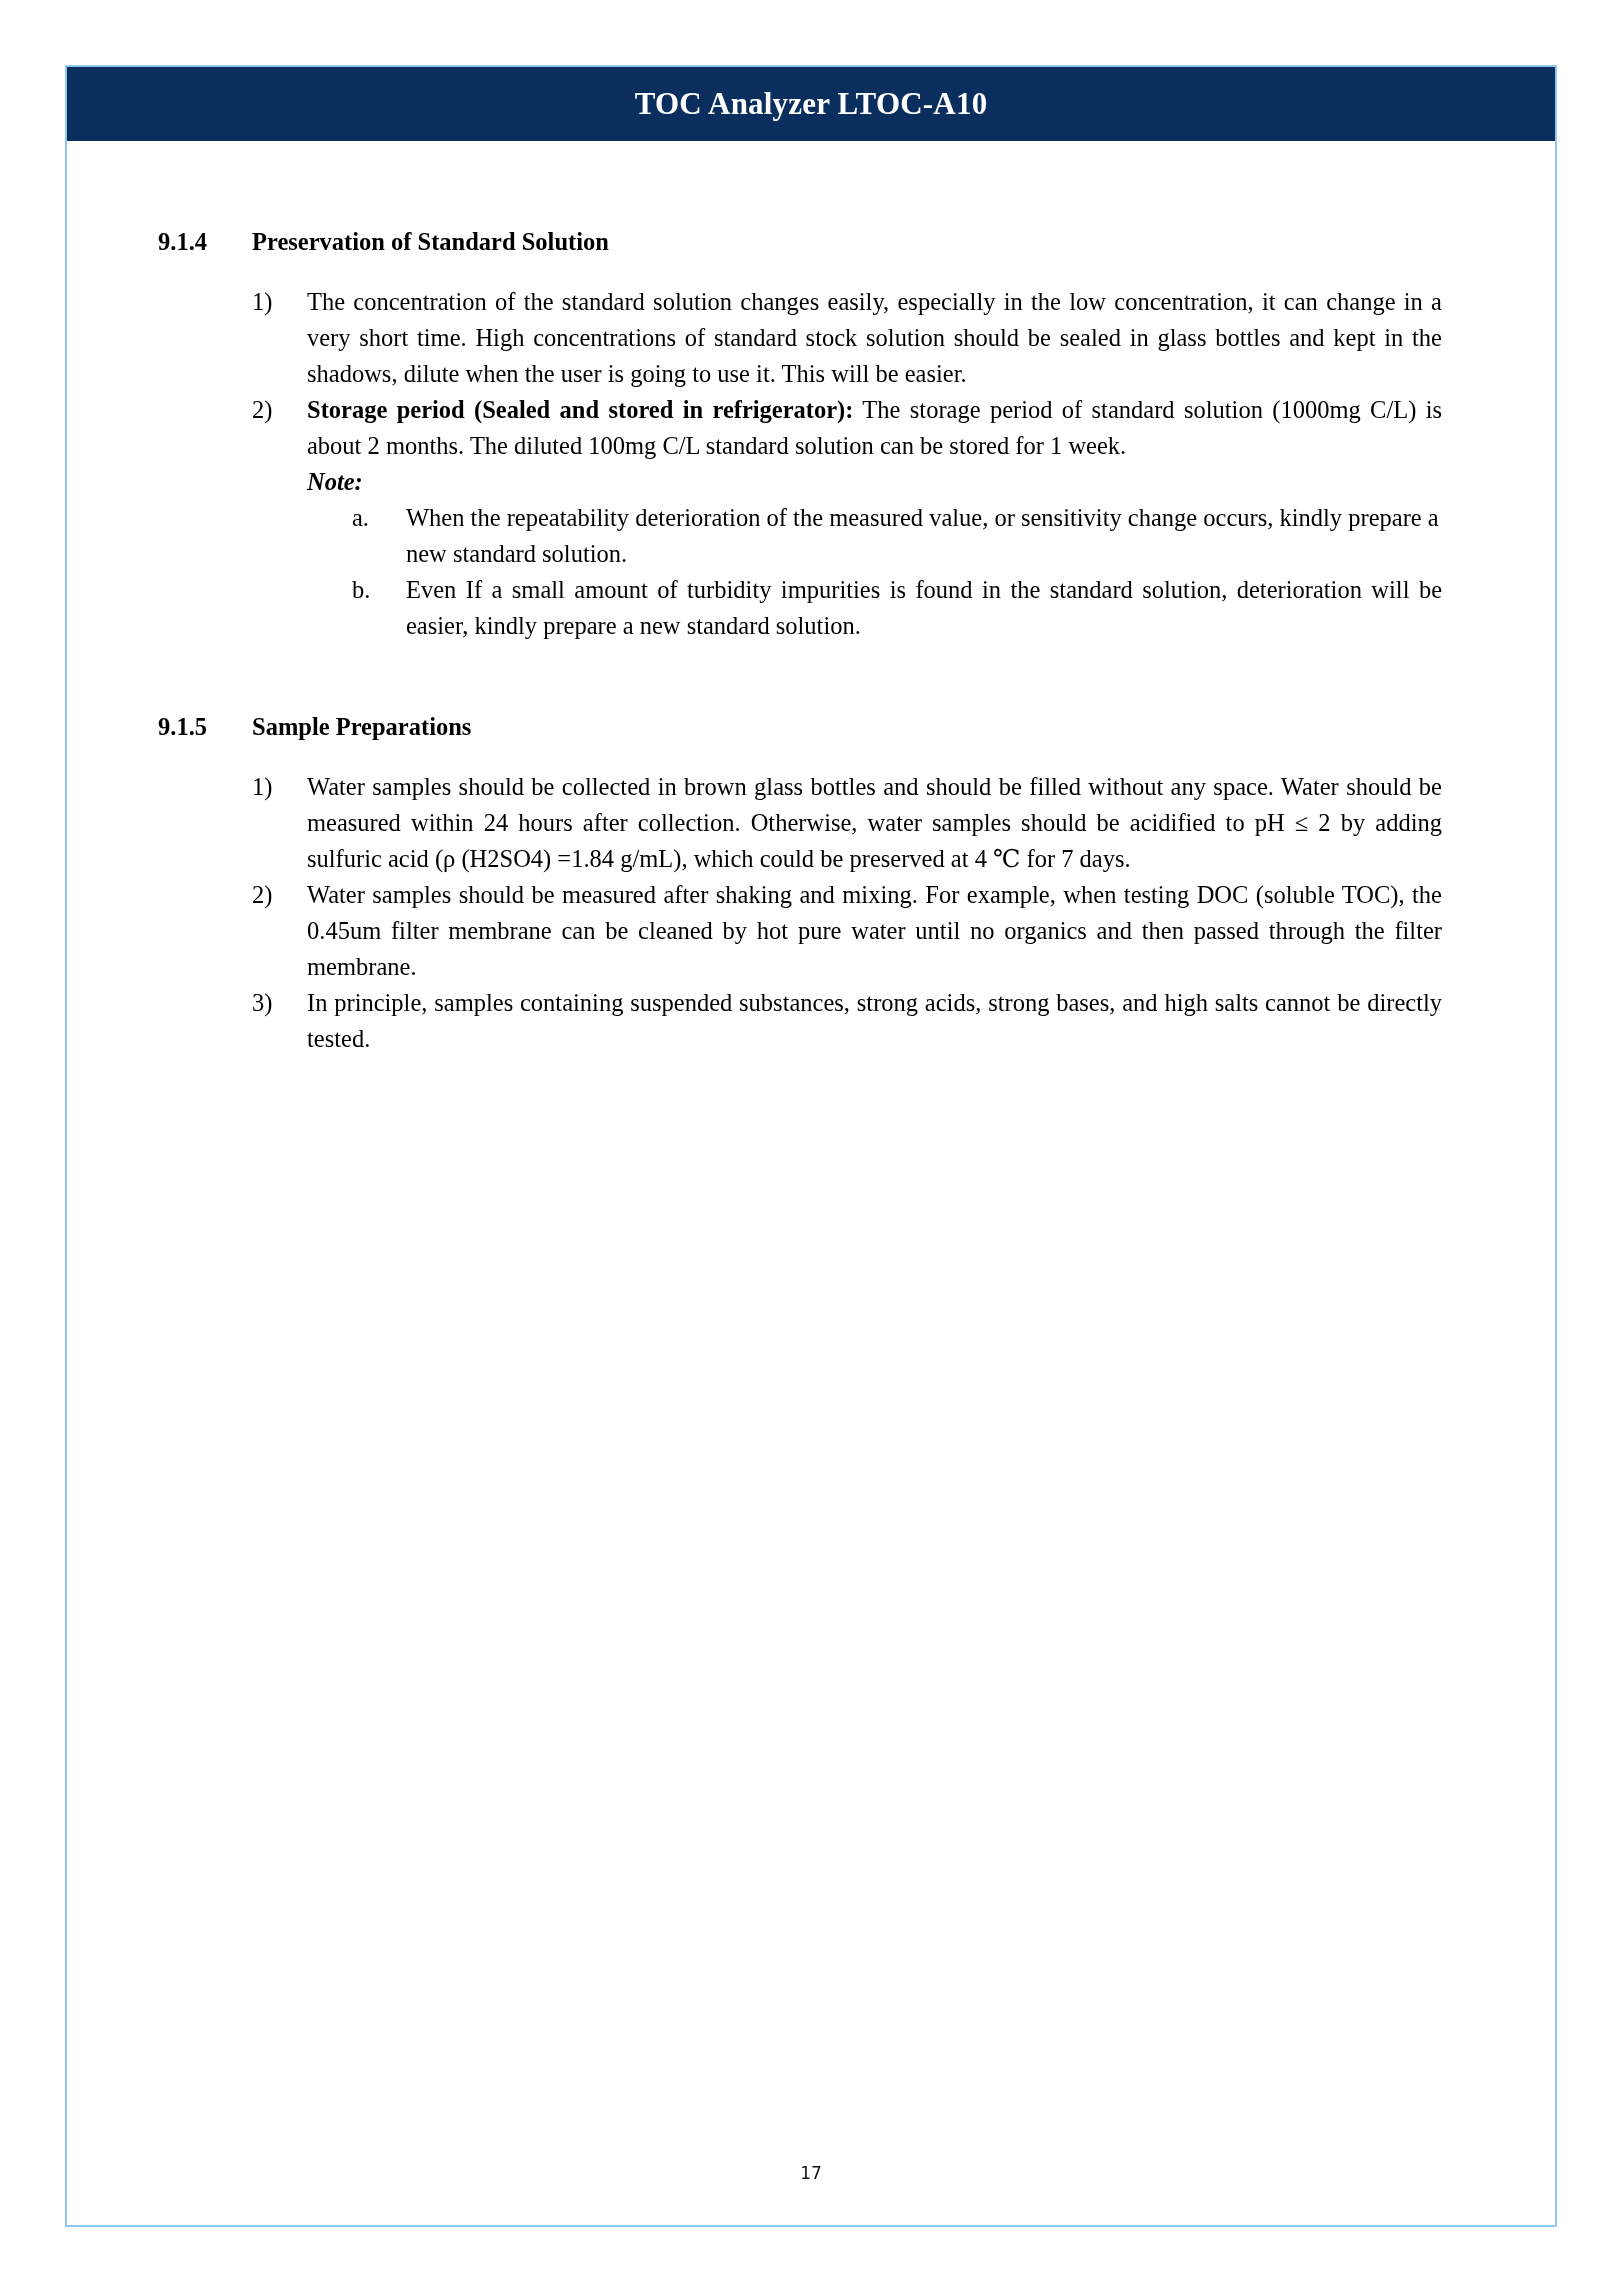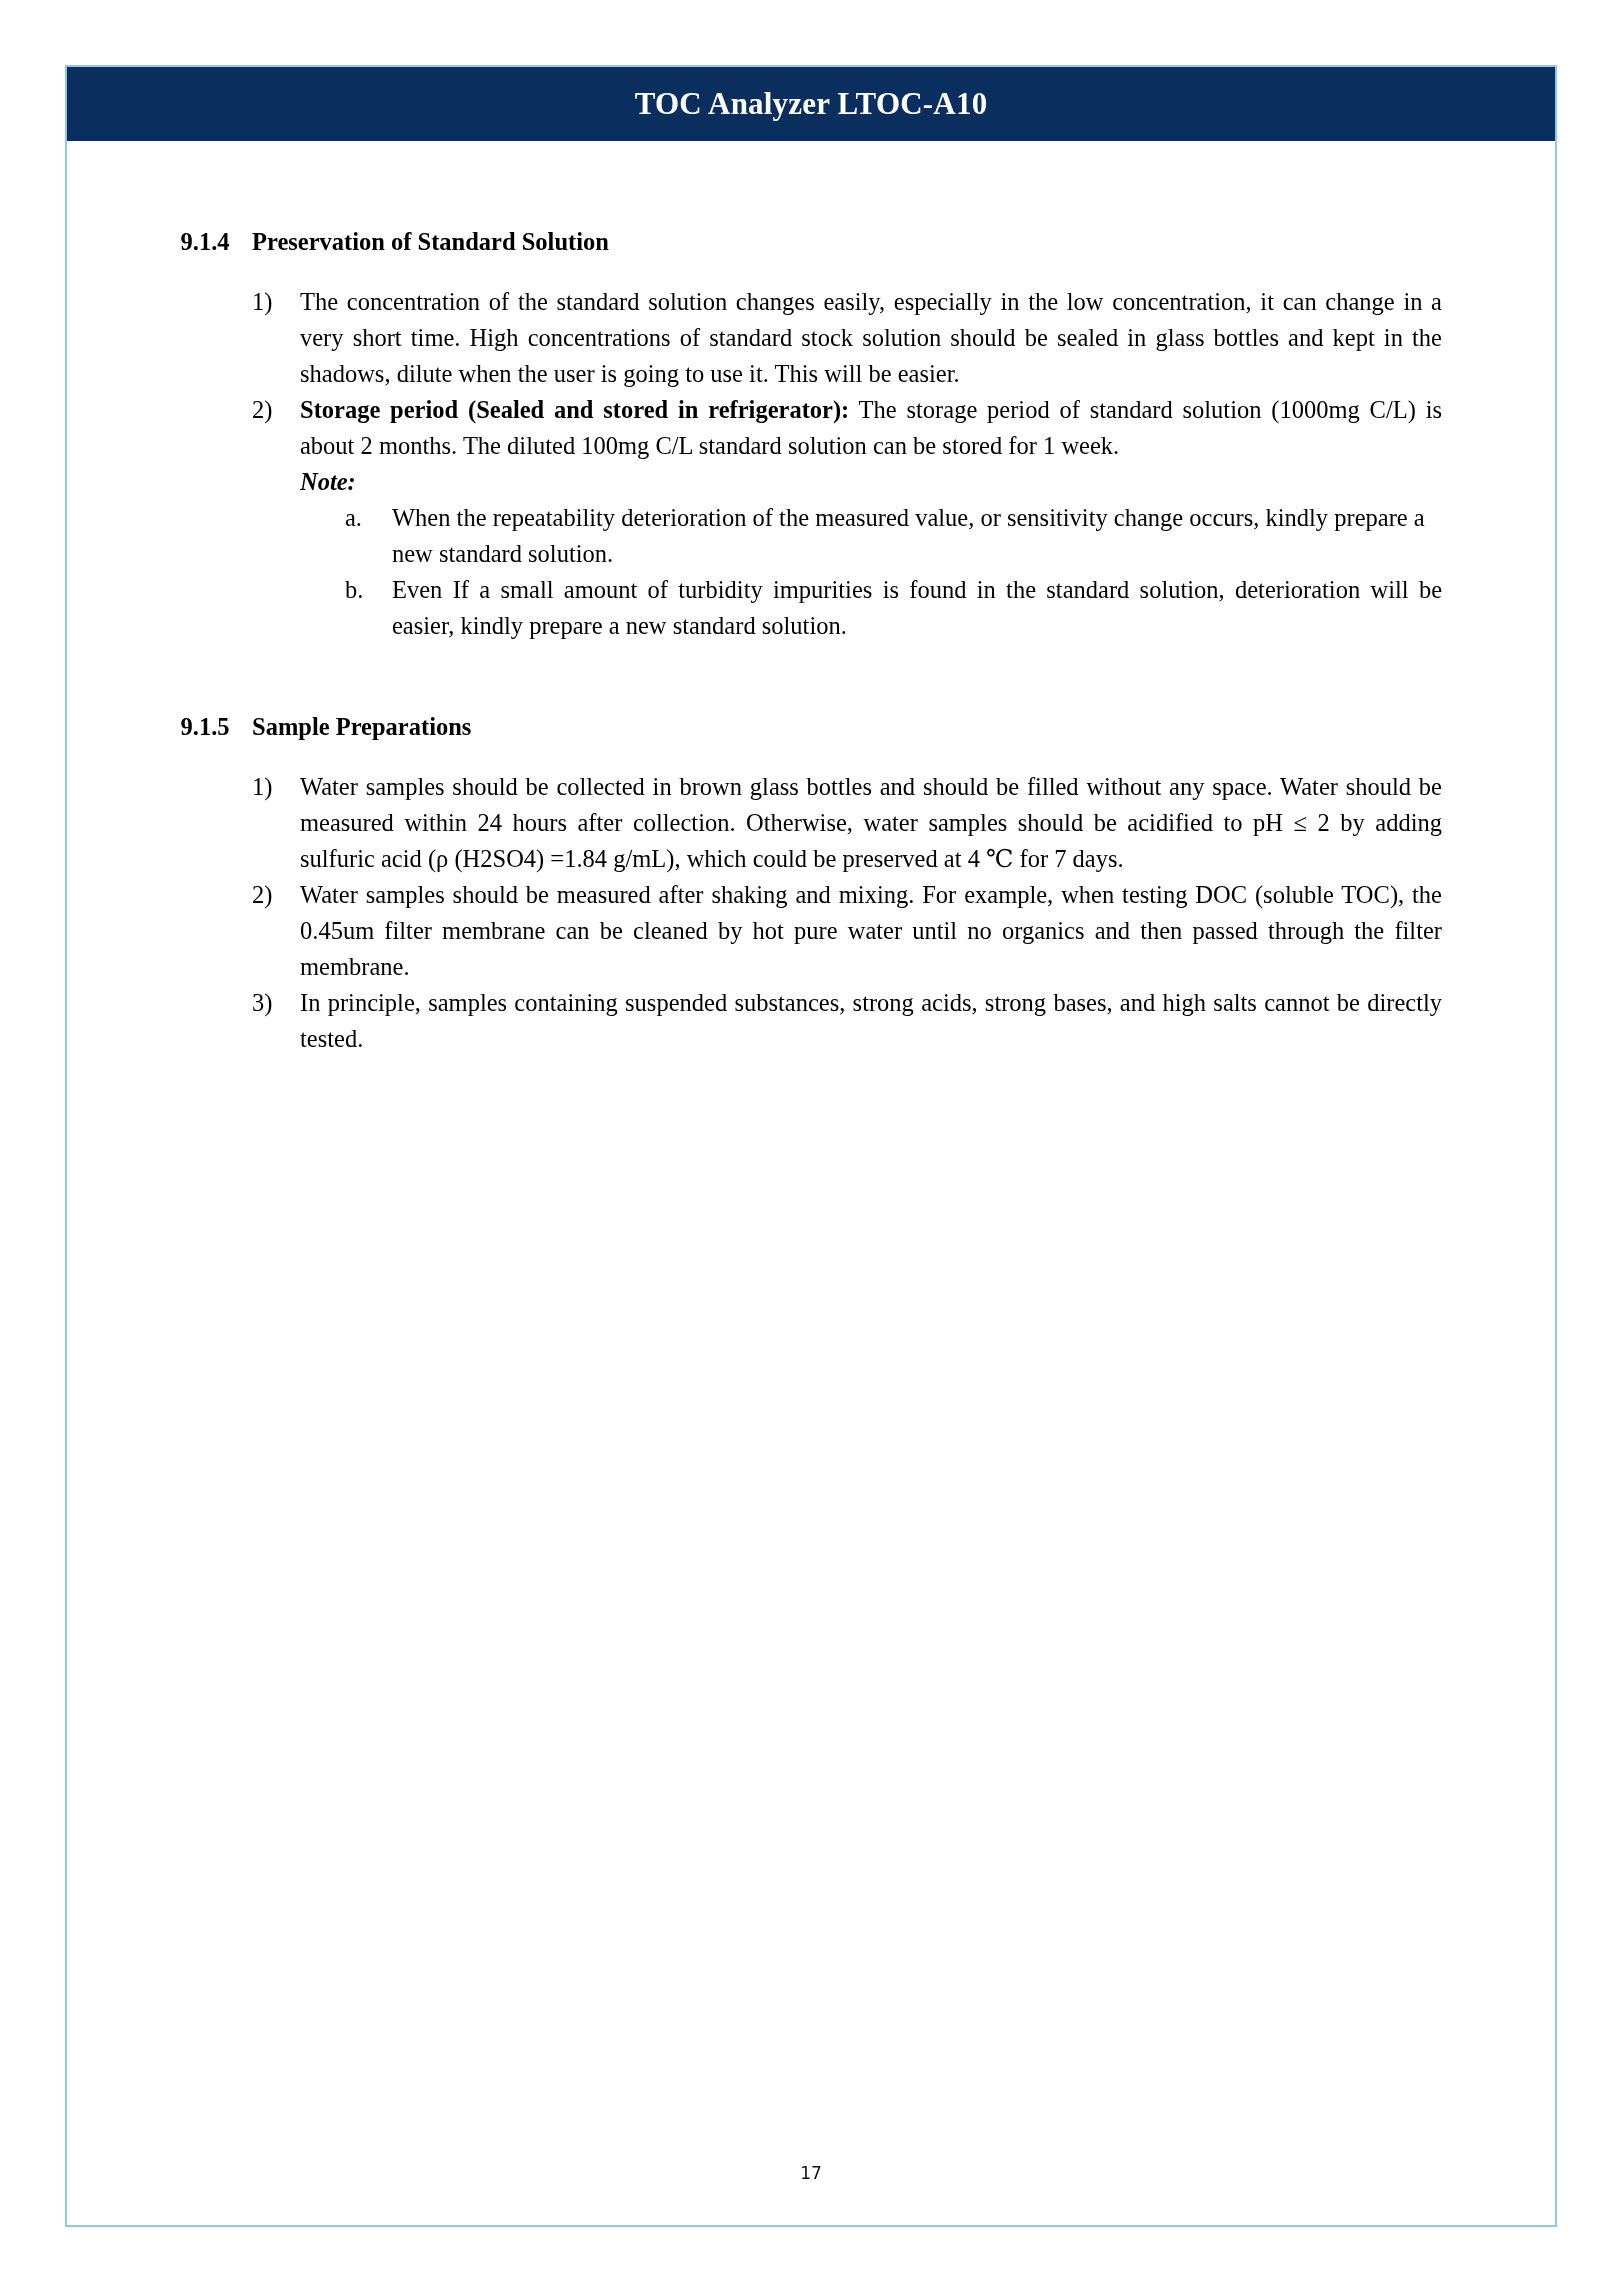--- a/index.html
+++ b/index.html
@@ -67,21 +67,20 @@
   .section-heading {
     display: flex;
     font-weight: bold;
     font-size: 24.5px;
     line-height: 1.2;
     font-family: "Liberation Serif", "DejaVu Serif", serif;
   }
   .section-heading .sh-num {
     width: 94px;
     flex: 0 0 94px;
-    text-align: center;
   }
   .section-heading .sh-text {
     flex: 1 1 auto;
   }
   .sec-1 { margin-top: 86px; }
   .sec-2 { margin-top: 68px; }
 
   
   .num-list {
     margin-top: 27.4px;
@@ -96,20 +95,21 @@
   }
   .num-item + .num-item { margin-top: 0; }
   .num-item .marker {
     flex: 0 0 48px;
     width: 48px;
   }
   .num-item .item-body {
     flex: 1 1 auto;
     text-align: justify;
     text-justify: inter-word;
+    margin-left: 7px;
   }
   .num-item .item-body.nojustify { text-align: left; }
 
   .bold { font-weight: bold; }
 
   
   .note-label {
     font-weight: bold;
     font-size: 24.5px;
     line-height: 1.47;

